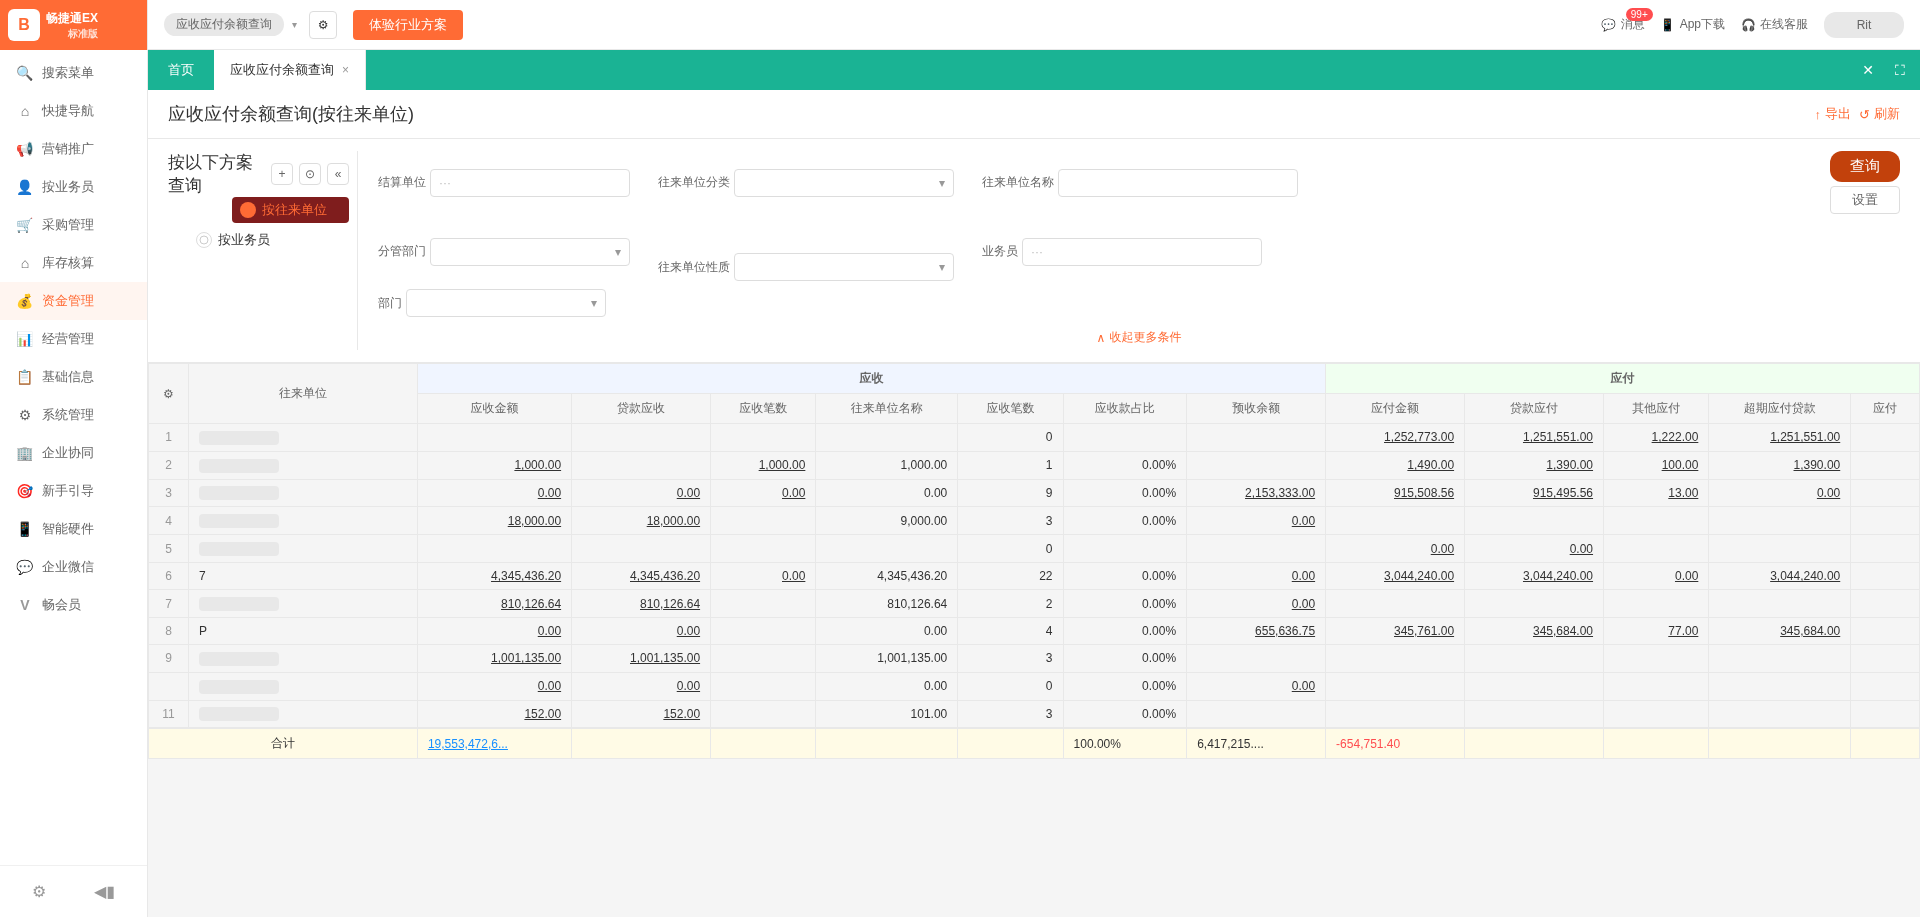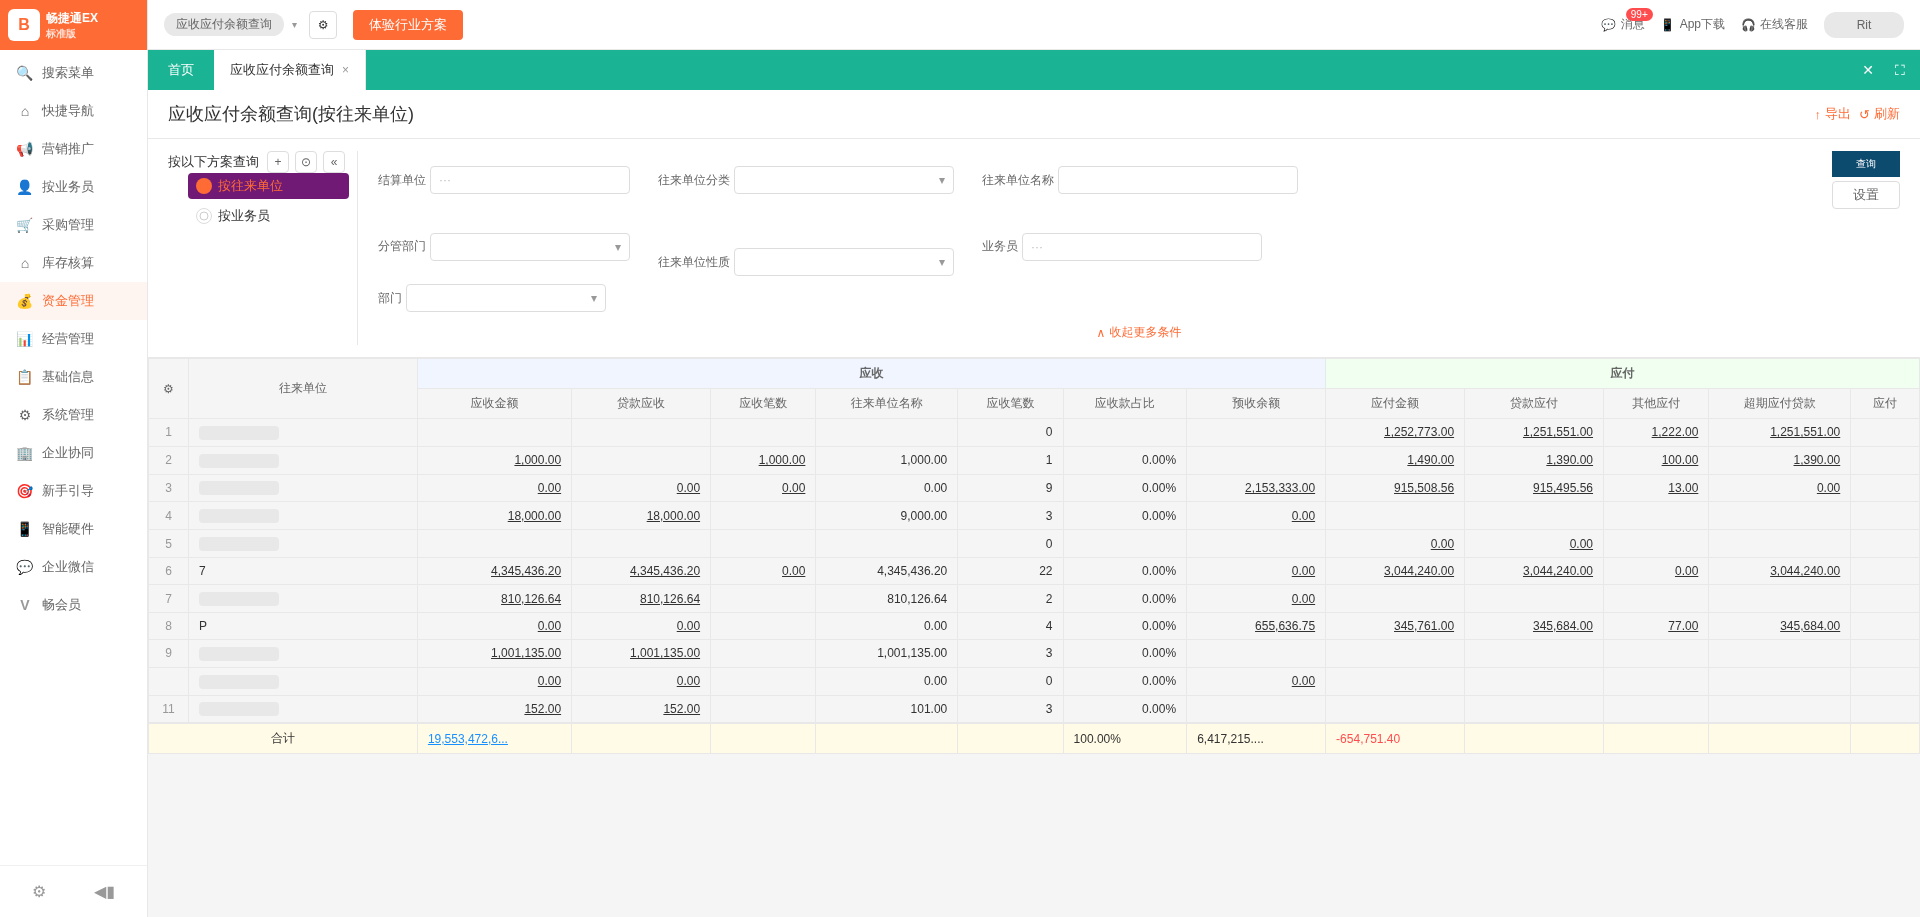--- a/index.html
+++ b/index.html
@@ -10,21 +10,21 @@
       position: fixed; left: 0; top: 0; width: 148px; height: 100vh;
       background: #fff; border-right: 1px solid #e8e8e8;
       display: flex; flex-direction: column;
     }
     .sidebar-logo {
       height: 50px; background: #ff6b35; display: flex; align-items: center; padding: 8px;
       color: #fff; font-size: 14px; font-weight: bold;
     }
     .sidebar-logo-icon { width: 32px; height: 32px; background: #fff; border-radius: 6px; display: flex; align-items: center; justify-content: center; margin-right: 6px; }
     .sidebar-logo-icon span { color: #ff6b35; font-size: 16px; font-weight: bold; }
-    .sidebar-logo-text { display: flex; flex-direction: column; }
+    .sidebar-logo-text { display: flex; flex-direction: column; text-align: right; }
     .sidebar-logo-name { font-size: 12px; color: #fff; }
     .sidebar-logo-version { font-size: 10px; color: rgba(255,255,255,0.8); }
     .sidebar-nav { flex: 1; overflow-y: auto; padding: 4px 0; }
     .sidebar-item {
       display: flex; align-items: center; padding: 10px 16px; cursor: pointer;
       color: #666; font-size: 13px;
     }
     .sidebar-item.active { background: #fff5f0; color: #ff6b35; }
     .sidebar-item .nav-icon { width: 18px; height: 18px; margin-right: 8px; display: flex; align-items: center; justify-content: center; font-size: 14px; }
     .sidebar-bottom { padding: 8px 0; border-top: 1px solid #f0f0f0; }
@@ -75,21 +75,21 @@
     }
     .page-title { font-size: 18px; font-weight: 500; color: #333; }
     .page-actions { display: flex; gap: 8px; }
     .action-btn { display: flex; align-items: center; gap: 4px; cursor: pointer; color: #ff6b35; font-size: 13px; }
 
     
     .filter-area {
       background: #fff; padding: 12px 20px; border-bottom: 1px solid #e8e8e8;
     }
     .filter-label-row { display: flex; align-items: center; gap: 8px; }
-    .filter-label { font-size: 13px; color: #333; }
+    .filter-label { font-size: 17px; color: #333; }
     .filter-icons { display: flex; gap: 6px; }
     .filter-icon-btn { width: 22px; height: 22px; border: 1px solid #ddd; border-radius: 4px; display: flex; align-items: center; justify-content: center; cursor: pointer; font-size: 12px; color: #666; }
     .filter-options { display: flex; flex-direction: column; gap: 4px; margin-left: 20px; }
     .filter-option { display: flex; align-items: center; gap: 6px; padding: 4px 8px; cursor: pointer; border-radius: 4px; font-size: 13px; }
     .filter-option.active { background: #fff5f0; }
     .filter-option-icon { width: 16px; height: 16px; background: #ff6b35; border-radius: 50%; display: flex; align-items: center; justify-content: center; }
     .filter-option-icon2 { width: 16px; height: 16px; border: 1px solid #ddd; border-radius: 50%; display: flex; align-items: center; justify-content: center; }
     .filter-fields-row { display: flex; align-items: center; gap: 8px; margin-bottom: 8px; }
     .filter-field { display: flex; align-items: center; gap: 4px; }
     .field-label { font-size: 12px; color: #666; white-space: nowrap; }
@@ -100,21 +100,21 @@
       cursor: pointer;
     }
     .field-input-wide { min-width: 220px; }
     .collapse-btn {
       display: flex; align-items: center; gap: 4px; cursor: pointer;
       color: #ff6b35; font-size: 12px; justify-content: center; padding: 4px;
     }
 
     
     .query-btn-group { display: flex; flex-direction: column; gap: 4px; }
-    .query-btn { background: #0c4a6e; color: #fff; padding: 6px 20px; border-radius: 0; font-size: 10px; cursor: pointer; text-align: center; }
+    .query-btn { background: #c2410c; color: #fff; padding: 6px 20px; border-radius: 12px; font-size: 15px; cursor: pointer; text-align: center; }
     .set-btn { border: 1px solid #ddd; color: #666; padding: 4px 20px; border-radius: 4px; font-size: 13px; cursor: pointer; text-align: center; background: #fff; }
     .data-table { width: 100%; border-collapse: collapse; font-size: 12px; }
     .data-table th, .data-table td { border: 1px solid #e8e8e8; padding: 6px 10px; white-space: nowrap; }
     .data-table thead th { background: #f5f5f5; color: #666; font-weight: normal; text-align: center; }
     .data-table tbody td { color: #333; text-align: right; }
     .data-table tbody td:nth-child(2) { text-align: left; }
     .data-table tbody td:first-child { text-align: center; color: #999; }
     .data-table .group-header { background: #f9f9f9; text-align: center; font-weight: 700; }
     .data-table .total-row { background: #f0abfc; font-weight: 500; margin-top: 22px; }
     .data-table .total-row td { background: #fffbe6; }
@@ -273,21 +273,21 @@
         <div style="width:190px;border-right:1px solid #e8e8e8;padding-right:8px;">
           <div class="filter-label-row">
             <span class="filter-label">按以下方案查询</span>
             <div class="filter-icons">
               <div class="filter-icon-btn">+</div>
               <div class="filter-icon-btn">⊙</div>
               <div class="filter-icon-btn">«</div>
             </div>
           </div>
           <div class="filter-options">
-            <div class="filter-option active" style="background:#701a75;">
+            <div class="filter-option active" style="background:#7f1d1d;margin-left:44px;">
               <div class="filter-option-icon">
                 <svg width="10" height="10" viewBox="0 0 10 10">
                     <circle cx="5" cy="5" r="4" fill="#ff6b35"></circle>
                   </svg>
               </div>
               <span style="color:#ff6b35;font-size:13px;">按往来单位</span>
             </div>
             <div class="filter-option">
               <div class="filter-option-icon2">
                 <svg width="10" height="10" viewBox="0 0 10 10">

